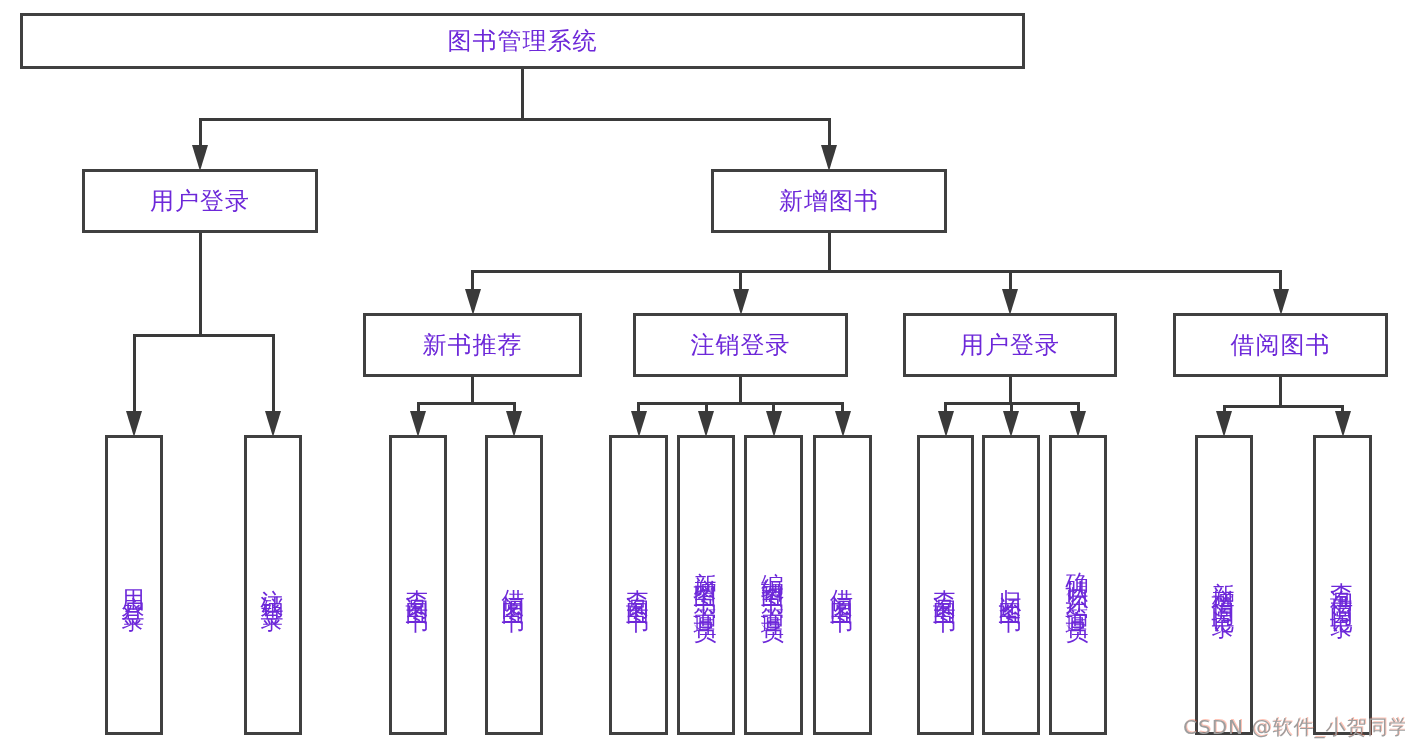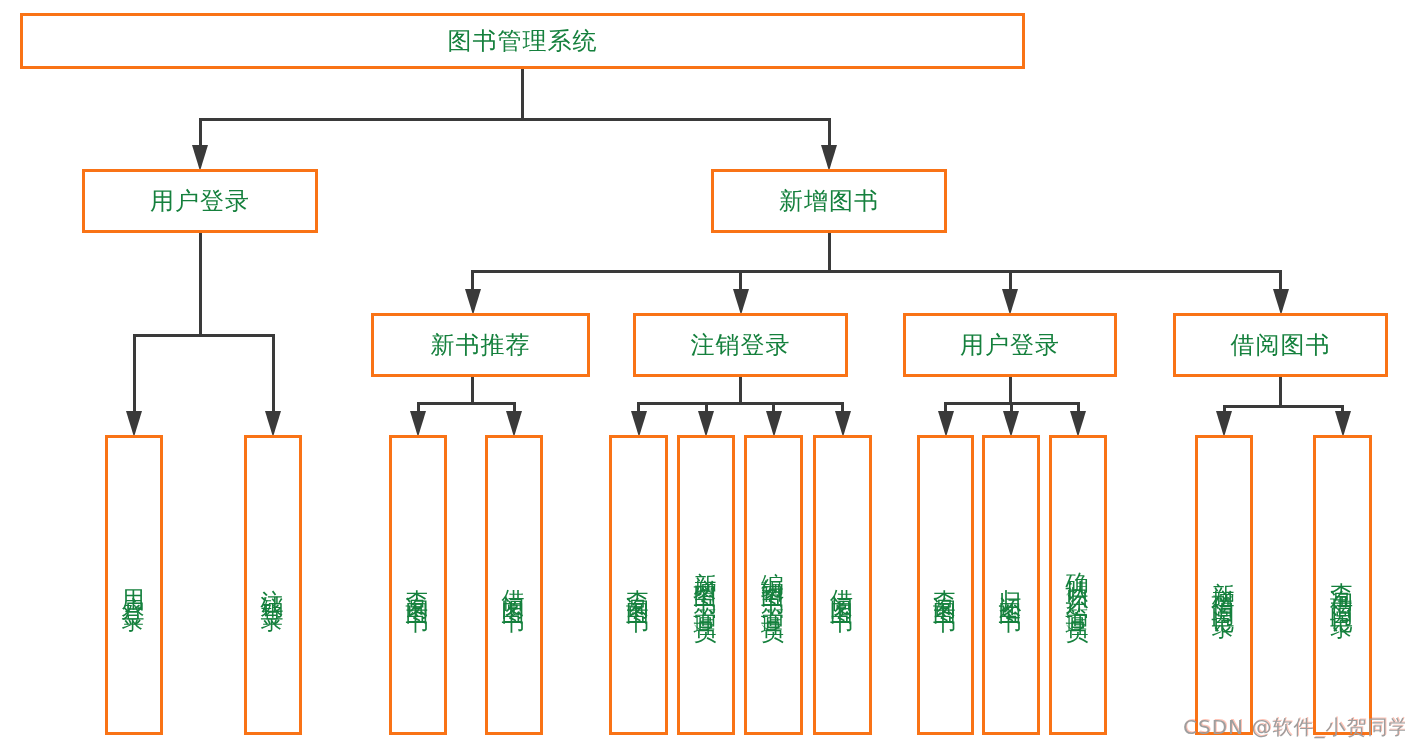--- a/index.html
+++ b/index.html
@@ -7,22 +7,22 @@
     position:relative;
     width:1405px;height:747px;
     background:#ffffff;
     font-family:"DejaVu Sans","Liberation Sans",sans-serif;
     overflow:hidden;
   }
   .node{
     position:absolute;
     box-sizing:border-box;
     background:#ffffff;
-    border:3px solid #f97316;
-    color:#15803d;
+    border:3px solid #404040;
+    color:#6d28d9;
     display:flex;
     align-items:center;
     justify-content:center;
     text-align:center;
     z-index:2;
   }
   .node.h{
     font-size:24px;
     line-height:1;
     letter-spacing:1px;
@@ -59,21 +59,21 @@
   }
 </style>
 </head>
 <body>
 
 <div id="canvas">
   <div id="nodes-layer">
       <div class="node h" style="left: 20px; top: 13px; width: 1005px; height: 56px;">图书管理系统</div>
       <div class="node h" style="left: 82px; top: 169px; width: 236px; height: 64px;">用户登录</div>
       <div class="node h" style="left: 711px; top: 169px; width: 236px; height: 64px;">新增图书</div>
-      <div class="node h" style="left: 363px; top: 313px; width: 219px; height: 64px; margin-left: 8px;">新书推荐</div>
+      <div class="node h" style="left: 363px; top: 313px; width: 219px; height: 64px;">新书推荐</div>
       <div class="node h" style="left: 633px; top: 313px; width: 215px; height: 64px;">注销登录</div>
       <div class="node h" style="left: 903px; top: 313px; width: 214px; height: 64px;">用户登录</div>
       <div class="node h" style="left: 1173px; top: 313px; width: 215px; height: 64px;">借阅图书</div>
       <div class="node v" style="left: 105px; top: 435px; width: 58px; height: 300px;">用户登录</div>
       <div class="node v" style="left: 244px; top: 435px; width: 58px; height: 300px;">注销登录</div>
       <div class="node v" style="left: 389px; top: 435px; width: 58px; height: 300px;">查询图书</div>
       <div class="node v" style="left: 485px; top: 435px; width: 58px; height: 300px;">借阅图书</div>
       <div class="node v" style="left: 609px; top: 435px; width: 59px; height: 300px;">查询图书</div>
       <div class="node v" style="left: 677px; top: 435px; width: 58px; height: 300px;">新增图书（管理员）</div>
       <div class="node v" style="left: 744px; top: 435px; width: 59px; height: 300px;">编辑图书（管理员）</div>

